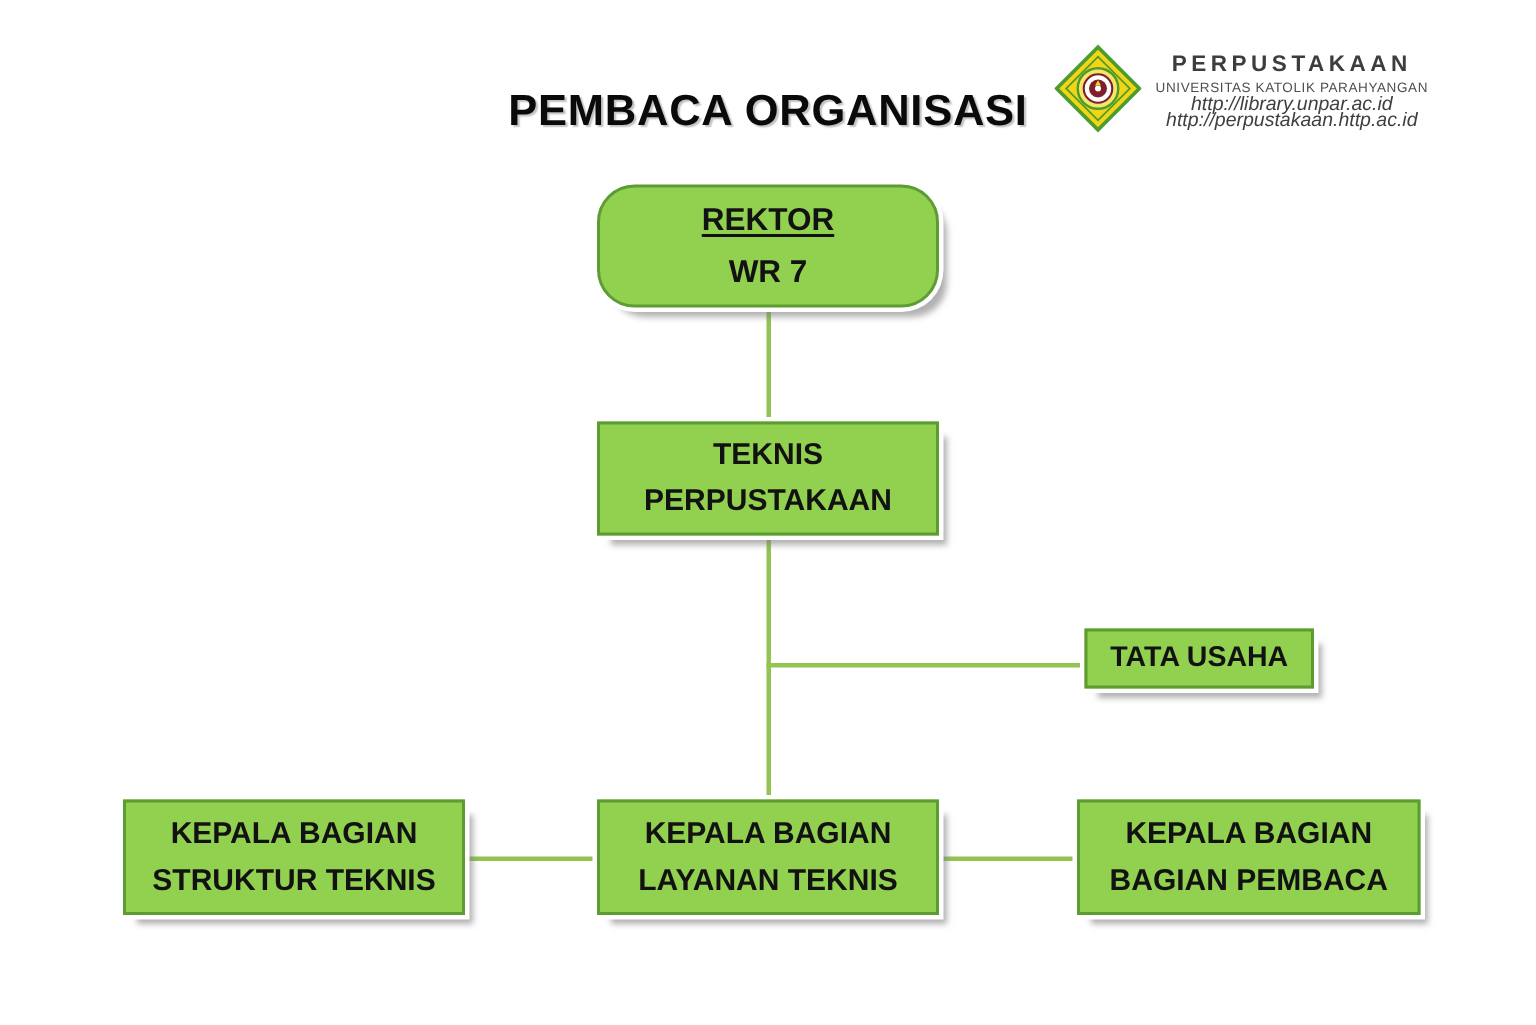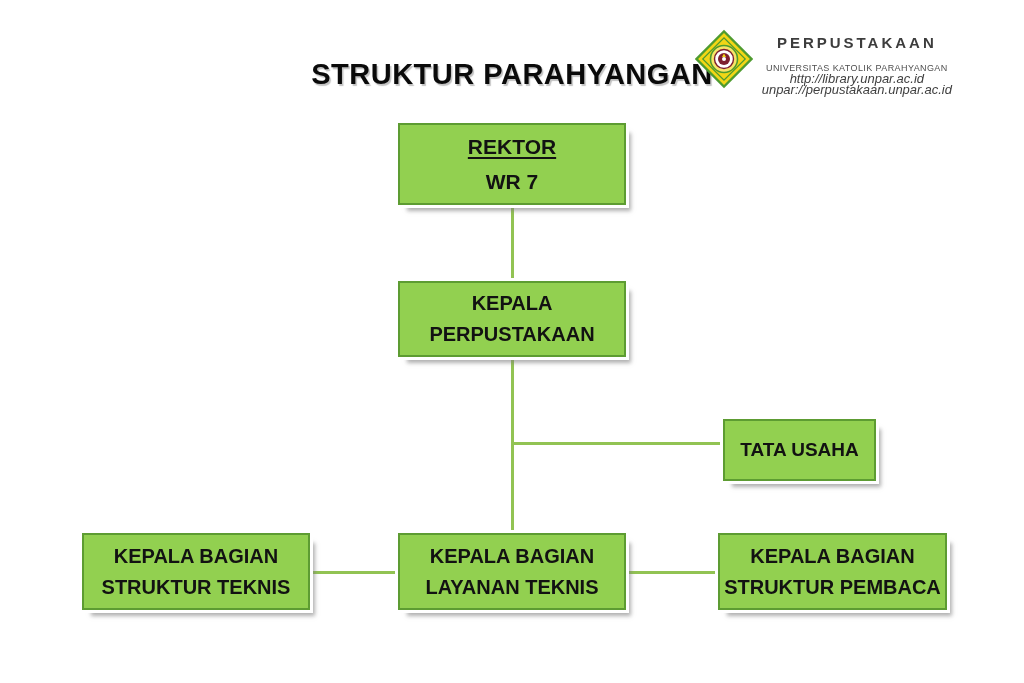--- a/index.html
+++ b/index.html
@@ -18,21 +18,21 @@
   
   .logo-block {
     position:absolute; top:28px; right:72px; display:flex; align-items:flex-start; gap:9px;
   }
   .emblem { width:58px; height:62px; flex:0 0 auto; }
   .logo-text { text-align:center; padding-top:6px; }
   .logo-name {
     font-size:15px; font-weight:bold; color:#3d3d3d; letter-spacing:3px; line-height:17px;
   }
   .logo-org {
-    font-size:9px; color:#4f4f4f; letter-spacing:0.4px; line-height:12px; margin-top:11px;
+    font-size:9px; color:#4f4f4f; letter-spacing:0.4px; line-height:12px; margin-top:1px;
   }
   .logo-url { font-size:13px; font-style:italic; color:#3f3f3f; line-height:10.5px; }
   .logo-url:first-of-type { margin-top:2px; }
 
   
   .connector { position:absolute; background:var(--connector,#92c353); z-index:1; }
   .c-v1    { left:511px; top:204px; width:3px;  height:78px; }
   .c-v2    { left:511px; top:356px; width:3px;  height:178px; }
   .c-tata  { left:511px; top:442px; width:213px; height:3px; }
   .c-left  { left:311px; top:571px; width:88px;  height:3px; }
@@ -41,81 +41,81 @@
   
   .node {
     position:absolute; z-index:2; box-sizing:border-box;
     background:var(--box-fill,#92d050);
     border:2px solid var(--box-border,#5d9c32);
     box-shadow:0 0 0 3px #ffffff, 7px 8px 4px -2px rgba(125,125,125,0.6);
     display:flex; flex-direction:column; justify-content:center; align-items:center;
     text-align:center; font-weight:bold; color:#121212;
   }
   .node span { display:block; }
-  .n-rektor  { left:398px; top:123px; width:228px; height:82px; font-size:21px; line-height:35px; }
+  .n-rektor  { left:398px; top:123px; width:228px; height:82px; font-size:21px; line-height:35px;border-radius:25px; }
   .n-kepala  { left:398px; top:281px; width:228px; height:76px; font-size:20px; line-height:31px; }
-  .n-tata    { left:723px; top:419px; width:153px; height:62px; font-size:19px; line-height:22px; }
+  .n-tata    { left:723px; top:419px; width:153px; height:40px; font-size:19px; line-height:22px; }
   .n-teknis  { left:82px;  top:533px; width:228px; height:77px; font-size:20px; line-height:31px; }
   .n-digital { left:398px; top:533px; width:228px; height:77px; font-size:20px; line-height:31px; }
   .n-pembaca { left:718px; top:533px; width:229px; height:77px; font-size:20px; line-height:31px; }
   .underlined { text-decoration:underline; text-underline-offset:3px; }
 </style>
 </head>
 <body>
 
 <div class="stage">
 
-  <div class="title">STRUKTUR PARAHYANGAN</div>
+  <div class="title">PEMBACA ORGANISASI</div>
 
   <div class="logo-block">
     <svg class="emblem" viewBox="0 0 58 62">
       <rect x="9.5" y="11.5" width="39" height="39" transform="rotate(45 29 31)" fill="#f2d616" stroke="#4e9b2f" stroke-width="2.4"></rect>
       <rect x="14" y="16" width="30" height="30" transform="rotate(45 29 31)" fill="none" stroke="#4e9b2f" stroke-width="1.2"></rect>
       <circle cx="29" cy="31" r="13.5" fill="#f7e566" stroke="#4e9b2f" stroke-width="1.6"></circle>
       <circle cx="29" cy="31" r="9.5" fill="#ffffff" stroke="#7e1f2d" stroke-width="1.4"></circle>
       <circle cx="29" cy="31" r="6" fill="#7e1f2d"></circle>
       <circle cx="29" cy="31" r="2" fill="#ffffff"></circle>
       <path d="M29 25.5 L31 29 L27 29 Z" fill="#f2d616"></path>
     </svg>
     <div class="logo-text">
       <div class="logo-name">PERPUSTAKAAN</div>
       <div class="logo-org">UNIVERSITAS KATOLIK PARAHYANGAN</div>
       <div class="logo-url">http://library.unpar.ac.id</div>
-      <div class="logo-url">unpar://perpustakaan.unpar.ac.id</div>
+      <div class="logo-url">http://perpustakaan.http.ac.id</div>
     </div>
   </div>
 
   <div class="connector c-v1"></div>
   <div class="connector c-v2"></div>
   <div class="connector c-tata"></div>
   <div class="connector c-left"></div>
   <div class="connector c-right"></div>
 
   <div class="node n-rektor">
     <span class="underlined">REKTOR</span>
     <span>WR 7</span>
   </div>
 
   <div class="node n-kepala">
-    <span>KEPALA</span>
+    <span>TEKNIS</span>
     <span>PERPUSTAKAAN</span>
   </div>
 
   <div class="node n-tata">
     <span>TATA USAHA</span>
   </div>
 
   <div class="node n-teknis">
     <span>KEPALA BAGIAN</span>
     <span>STRUKTUR TEKNIS</span>
   </div>
 
   <div class="node n-digital">
     <span>KEPALA BAGIAN</span>
     <span>LAYANAN TEKNIS</span>
   </div>
 
   <div class="node n-pembaca">
     <span>KEPALA BAGIAN</span>
-    <span>STRUKTUR PEMBACA</span>
+    <span>BAGIAN PEMBACA</span>
   </div>
 
 </div>
 
 </body></html>

